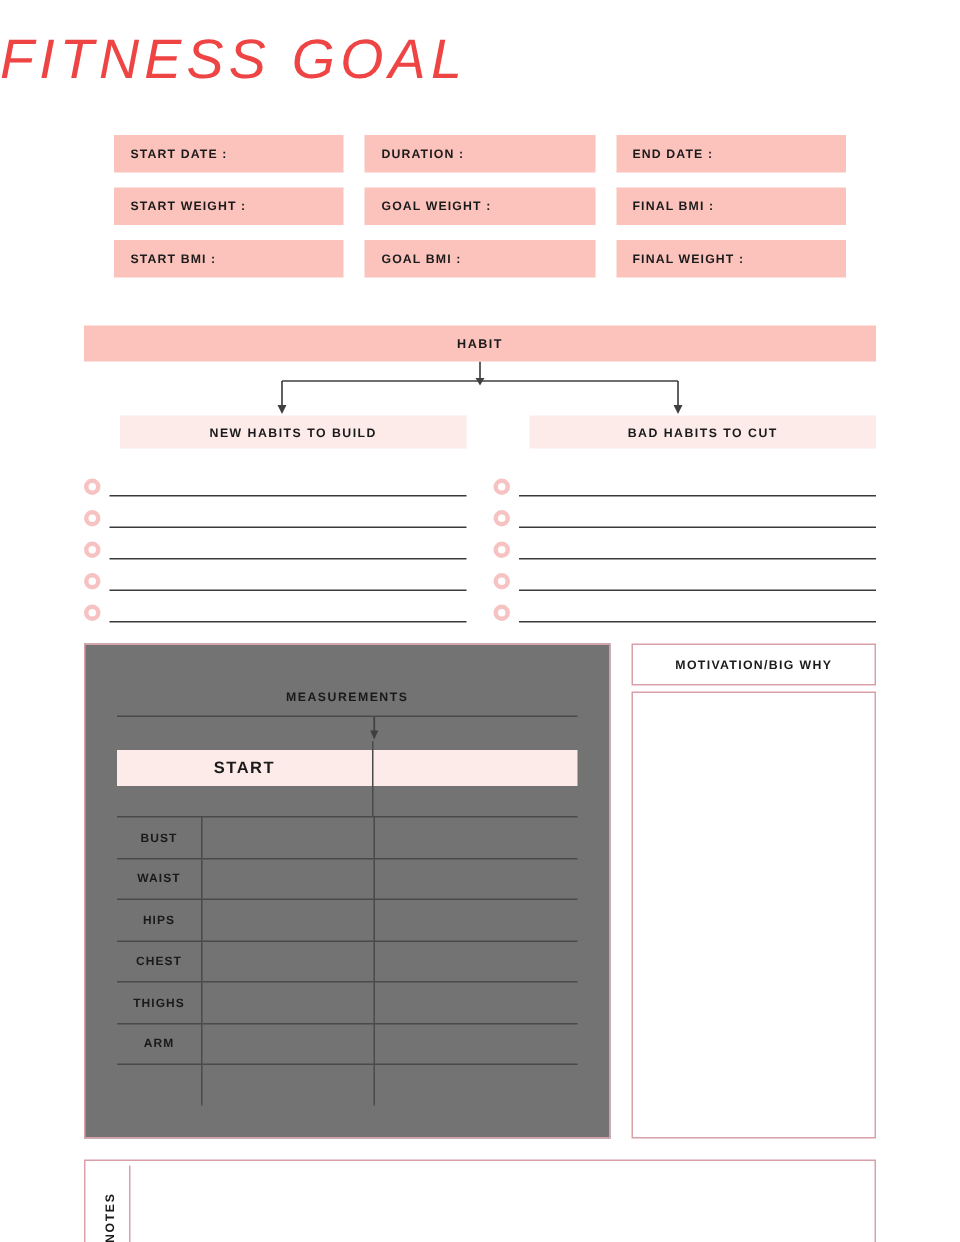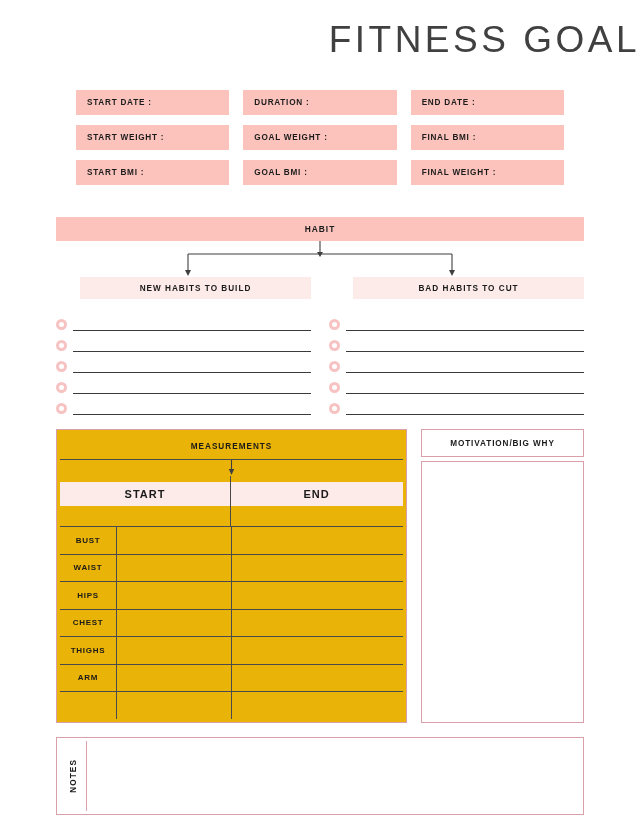--- a/index.html
+++ b/index.html
@@ -11,28 +11,29 @@
     width: 640px;
     height: 828px;
     font-family: "Liberation Sans", sans-serif;
     color: #1a1a1a;
     position: relative;
     overflow: hidden;
   }
 
   
   .page-title {
-    text-align: right;
+    text-align: left;
     font-size: 37px;
     font-weight: 300;
     letter-spacing: 3.5px;
-    color: #404040;
+    color: #ef4444;
     margin: 0;
     padding-top: 21px;
     line-height: 1;
+    font-style: italic;
   }
 
   
   .fields {
     display: grid;
     grid-template-columns: 1fr 1fr 1fr;
     column-gap: 14px;
     row-gap: 10px;
     padding: 0 76px;
     margin-top: 32px;
@@ -125,22 +126,22 @@
     padding: 0 56px;
     margin-top: 14px;
     gap: 14px;
   }
 
   
   .measure-box {
     flex: 0 0 351px;
     border: 1.5px solid #D9A0AA;
     box-sizing: border-box;
-    padding: 3px;
-    background: #eab308;
+    padding: 21px;
+    background: #737373;
   }
   .measure-inner { border: 0; }
   .measure-title {
     height: 26px;
     display: flex;
     align-items: center;
     justify-content: center;
     border-bottom: 1.3px solid #4a4a4a;
   }
   .measure-title span {
@@ -394,23 +395,20 @@
         <div class="band-arrow">
           <svg width="9" height="16" viewBox="0 0 9 16" xmlns="http://www.w3.org/2000/svg">
             <line x1="4.5" y1="0" x2="4.5" y2="10" stroke="#3f3f3f" stroke-width="1.1"></line>
             <polygon points="1.8,9 7.2,9 4.5,15" fill="#3f3f3f"></polygon>
           </svg>
         </div>
         <div class="band-labels">
           <div class="band-cell start">
             <span>START</span>
           </div>
-          <div class="band-cell end">
-            <span>END</span>
-          </div>
         </div>
       </div>
 
       <table class="measure-table">
         <tbody>
             <tr>
           <td class="label">BUST</td>
           <td class="c-start"></td>
           <td class="c-end"></td>
         </tr>

